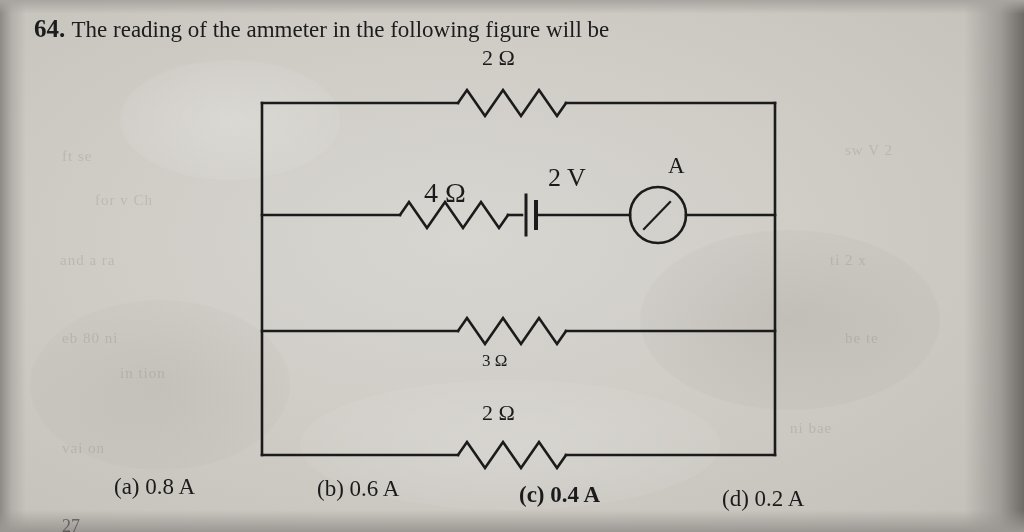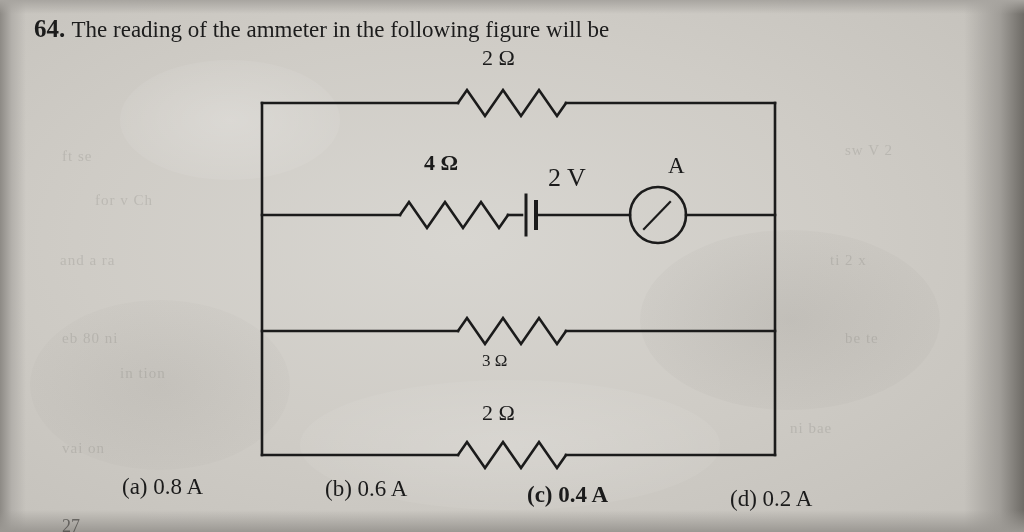--- a/index.html
+++ b/index.html
@@ -97,21 +97,21 @@
   .lbl {
     position: absolute;
     color: #1b1b1b;
     font-family: "Liberation Serif", serif;
     white-space: nowrap;
   }
 
   
   #options {
     position: absolute;
-    left: 12px;
+    left: 4px;
     top: 472px;
     width: 968px;
     height: 40px;
   }
   .opt {
     position: absolute;
     color: #1b1b1b;
     font-size: 23px;
     white-space: nowrap;
   }
@@ -188,21 +188,21 @@
         <path d="M 218 276 l 9 -13 l 18 26 l 18 -26 l 18 26 l 18 -26 l 18 26 l 9 -13"></path>
         <path d="M 326 276 L 535 276"></path>
 
         <path d="M 22 400 L 218 400"></path>
         <path d="M 218 400 l 9 -13 l 18 26 l 18 -26 l 18 26 l 18 -26 l 18 26 l 9 -13"></path>
         <path d="M 326 400 L 535 400"></path>
       </g>
     </svg>
 
     <div class="lbl" style="left:242px;top:-10px;font-size:22px;">2 Ω</div>
-    <div class="lbl" style="left:184px;top:95px;font-size:22px;font-weight:bold;">4 Ω</div>
+    <div class="lbl" style="left:184px;top:122px;font-size:28px;">4 Ω</div>
     <div class="lbl" style="left:264px;top:108px;font-size:26px;margin-left:44px;">2 V</div>
     <div class="lbl" style="left:428px;top:98px;font-size:23px;">A</div>
     <div class="lbl" style="left:242px;top:296px;font-size:17px;">3 Ω</div>
     <div class="lbl" style="left:242px;top:345px;font-size:22px;">2 Ω</div>
   </div>
 
   <div id="options">
     <div class="opt" style="left:110px;top:2px;">
       <span class="ltr">(a)</span>
       <span class="val">0.8 A</span>

